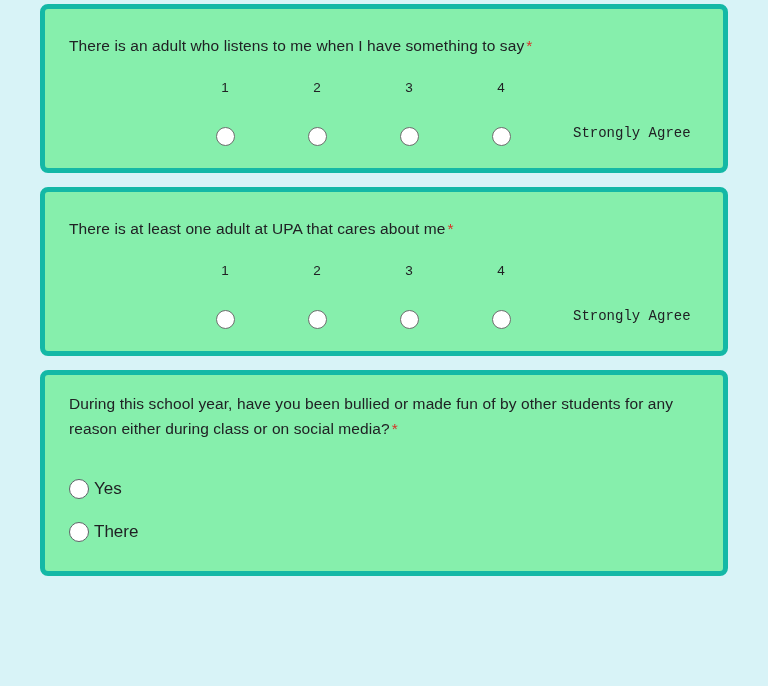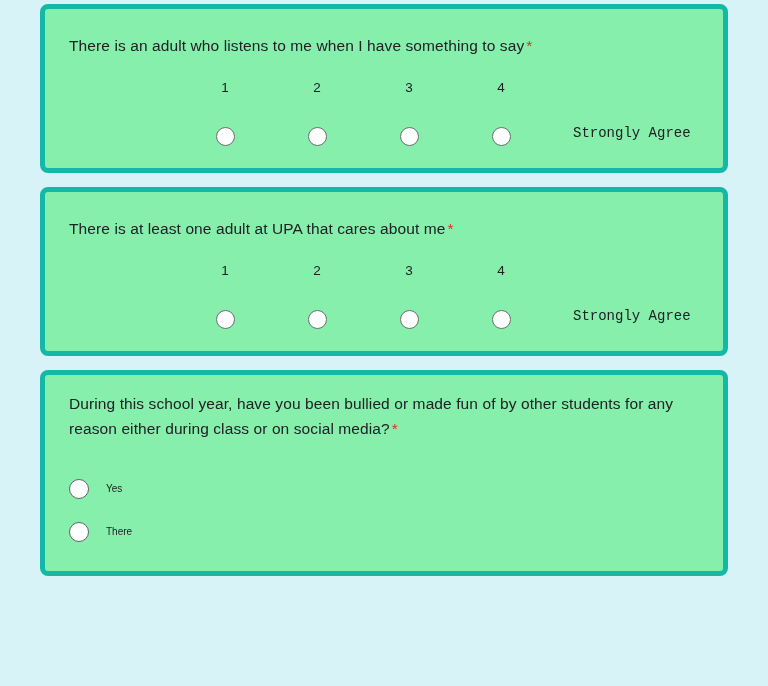--- a/index.html
+++ b/index.html
@@ -91,23 +91,23 @@
     display: flex;
     align-items: center;
     height: 43px;
   }
   .choice-row .radio-circle {
     width: 20px;
     height: 20px;
     border-color: #5f6368;
   }
   .choice-label {
-    font-size: 10px;
+    font-size: 17px;
     color: #202124;
-    margin-left: 17px;
+    margin-left: 5px;
     line-height: 20px;
   }
   .card-choice {
     padding: 16px 24px 18px 24px;
   }
 </style>
 </head>
 <body>
 
 <div class="page">

